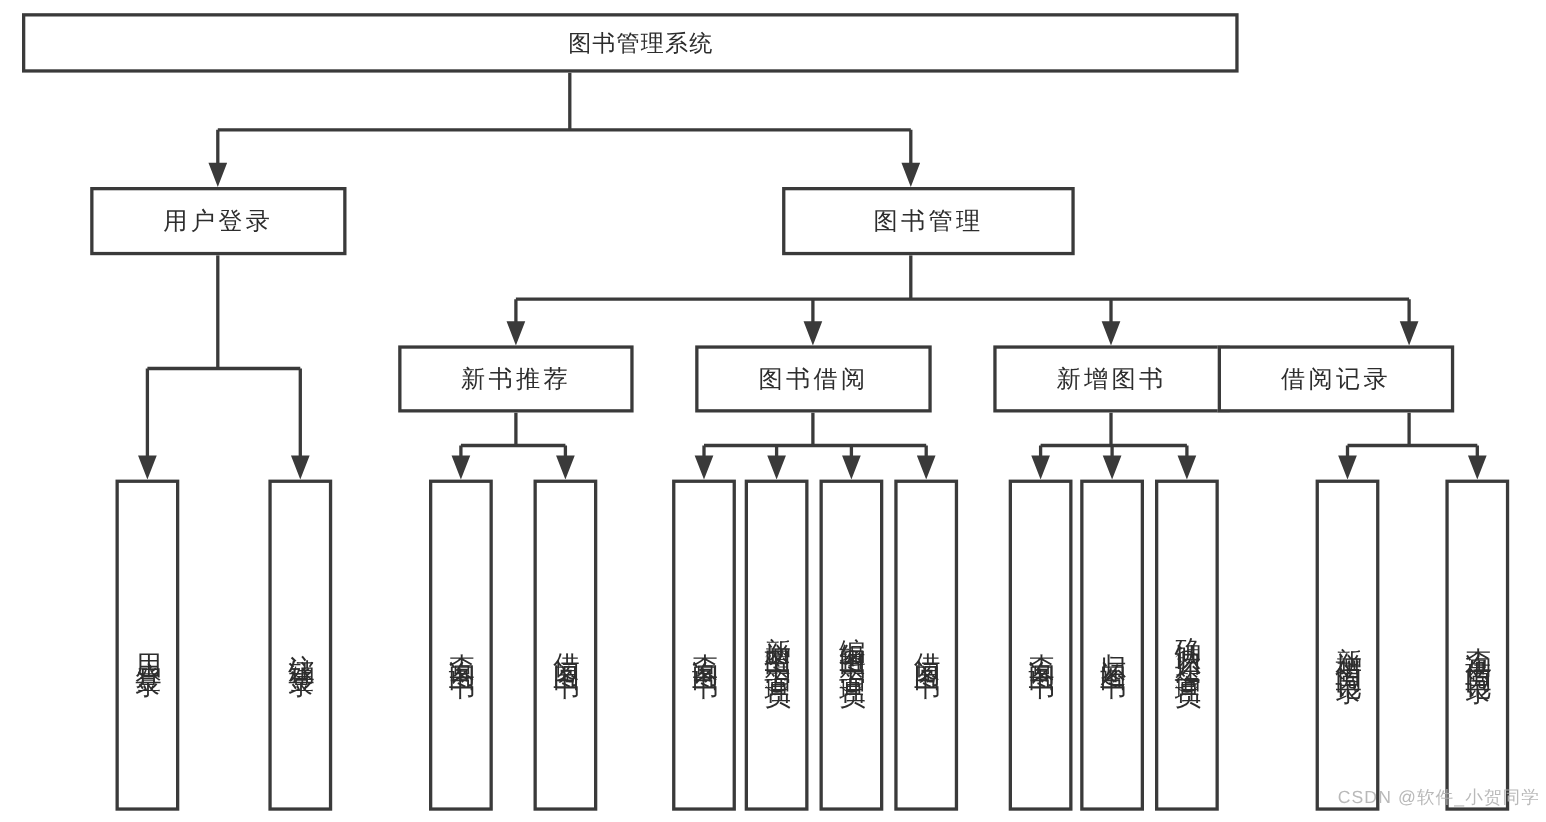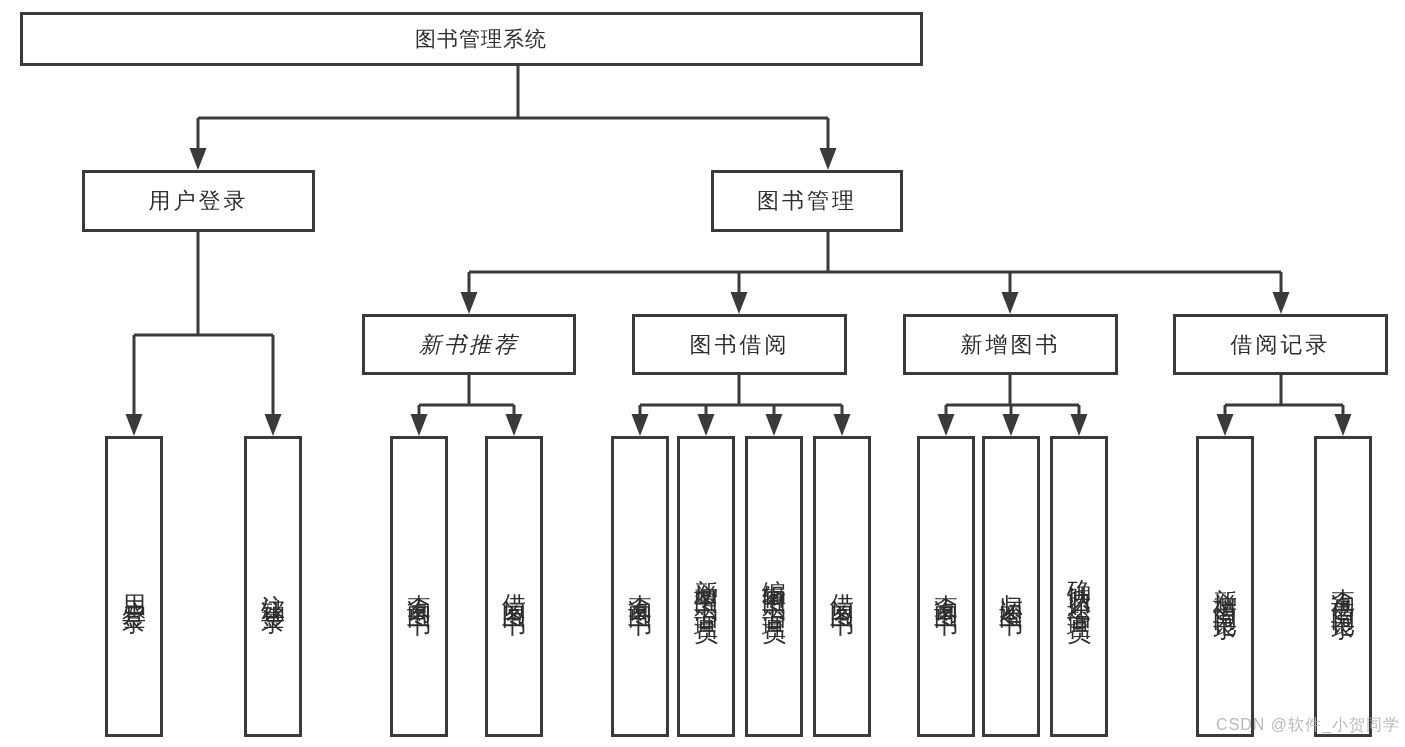--- a/index.html
+++ b/index.html
@@ -15,21 +15,21 @@
   .box{
     position:absolute;
     box-sizing:border-box;
     background:#ffffff;
     border:3px solid #3a3a3a;
     display:flex;
     align-items:center;
     justify-content:center;
     text-align:center;
   }
-  .root-box{left:20px;top:12px;width:903px;height:54px;font-size:21px;letter-spacing:1px;padding-left:19px;}
+  .root-box{left:20px;top:12px;width:1106px;height:54px;font-size:21px;letter-spacing:1px;padding-left:19px;}
   .lvl2{top:170px;height:62px;font-size:22px;letter-spacing:3px;}
   .lvl3{top:314px;height:61px;font-size:22px;letter-spacing:3px;}
   .leaf{
     top:436px;height:301px;width:58px;
     font-size:24px;
   }
   .leaf .vtext{
     writing-mode:vertical-rl;
     text-orientation:mixed;
     letter-spacing:6px;
@@ -78,34 +78,34 @@
     </g>
   </svg>
 
   <div class="box root-box">
     <span>图书管理系统</span>
   </div>
 
   <div class="box lvl2" style="left:82px;width:233px;">
     <span>用户登录</span>
   </div>
-  <div class="box lvl2" style="left:711px;width:192px;">
+  <div class="box lvl2" style="left:711px;width:266px;">
     <span>图书管理</span>
   </div>
 
-  <div class="box lvl3" style="left:362px;width:214px;font-style:italic;">
+  <div class="box lvl3" style="left:362px;width:214px;">
     <span>新书推荐</span>
   </div>
   <div class="box lvl3" style="left:632px;width:215px;">
     <span>图书借阅</span>
   </div>
   <div class="box lvl3" style="left:903px;width:215px;">
     <span>新增图书</span>
   </div>
-  <div class="box lvl3" style="left:1173px;width:215px;">
+  <div class="box lvl3" style="left:1107px;width:215px;">
     <span>借阅记录</span>
   </div>
 
   <div class="box leaf" style="left:105px;">
     <span class="vtext">用户登录</span>
   </div>
   <div class="box leaf" style="left:244px;">
     <span class="vtext">注销登录</span>
   </div>
 

